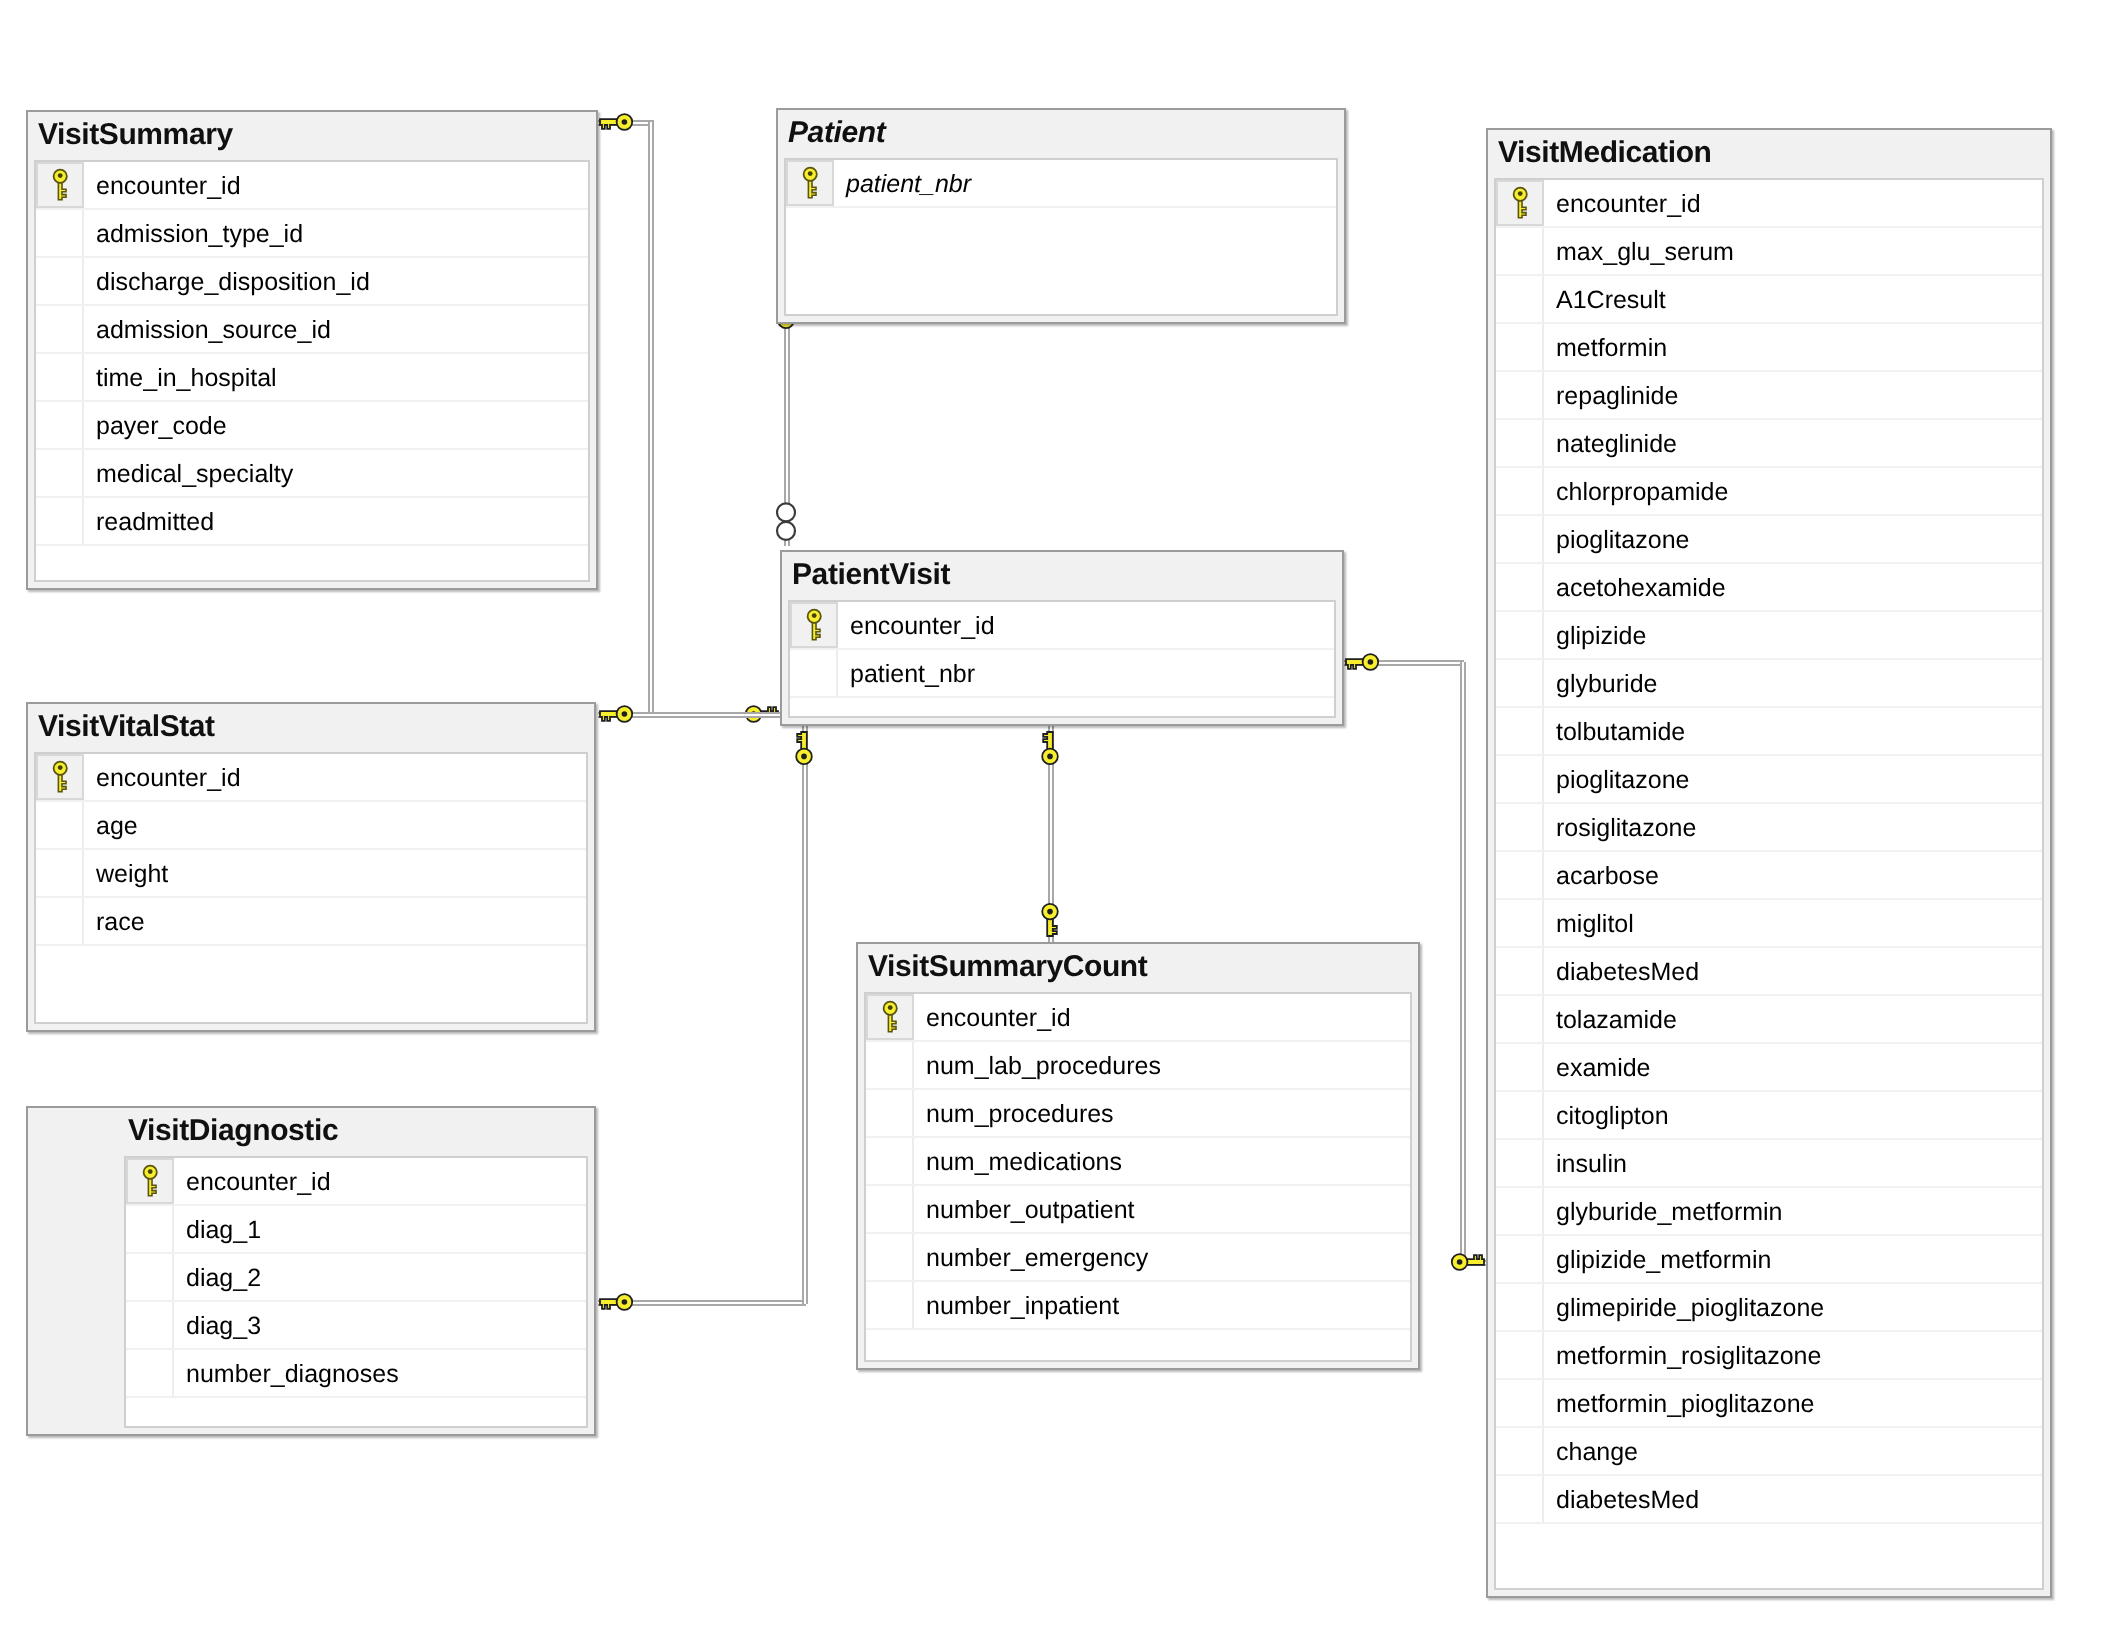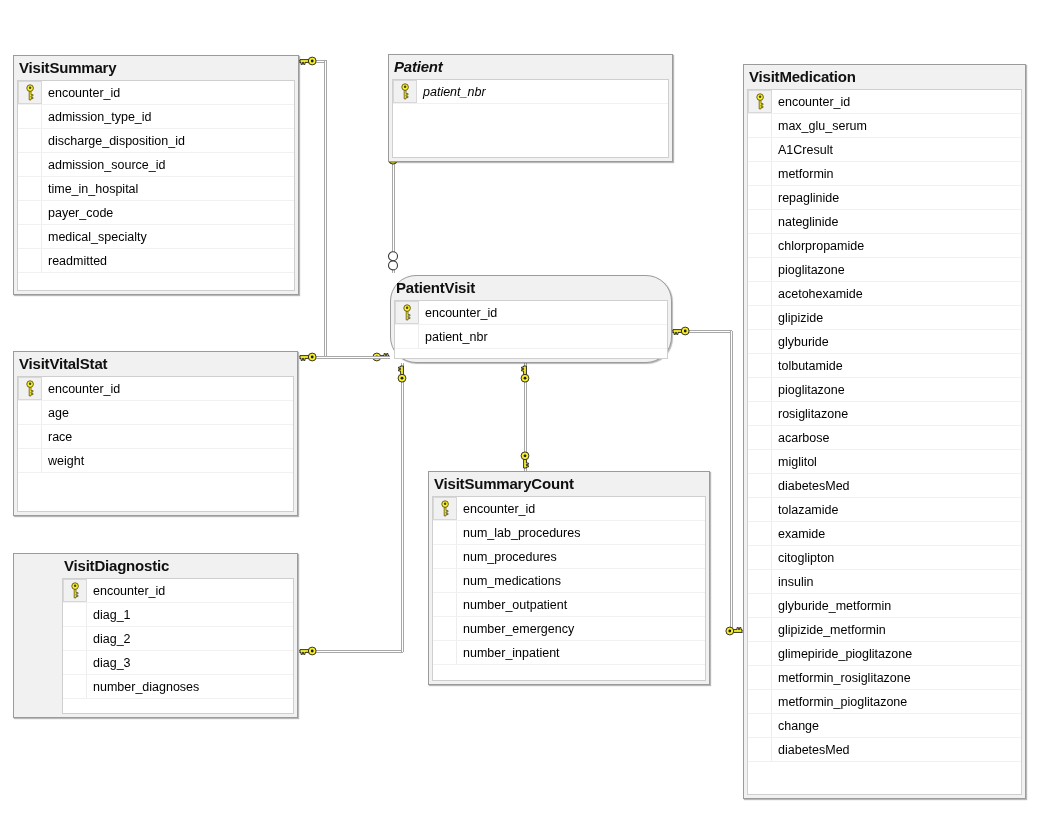--- a/index.html
+++ b/index.html
@@ -177,21 +177,21 @@
               <svg width="11" height="17" viewBox="0 0 11 17">
                 <path d="M4.2 7.2 H6 V10.6 H8 V11.9 H6 V13.3 H8 V14.6 H6 V15.9 H4.2 Z" fill="#f7ee2e" stroke="#5b5410" stroke-width="0.8"></path>
                 <circle cx="5.1" cy="4.1" r="3.3" fill="#f7ee2e" stroke="#5b5410" stroke-width="0.9"></circle>
                 <circle cx="5.1" cy="3.8" r="1.2" fill="#44400a"></circle>
               </svg>
             </div>
     <div class="col-label">patient_nbr</div>
   </div>
         </div>
   </div>
-      <div class="entity" style="left: 390px; top: 242px; width: 282px; height: 88px; border-radius: 26px;">
+      <div class="entity" style="left: 390px; top: 242px; width: 282px; height: 88px;">
     <div class="entity-title">PatientVisit</div>
     <div class="entity-body">
           <div class="col-row">
     <div class="icon-cell pk">
               <svg width="11" height="17" viewBox="0 0 11 17">
                 <path d="M4.2 7.2 H6 V10.6 H8 V11.9 H6 V13.3 H8 V14.6 H6 V15.9 H4.2 Z" fill="#f7ee2e" stroke="#5b5410" stroke-width="0.8"></path>
                 <circle cx="5.1" cy="4.1" r="3.3" fill="#f7ee2e" stroke="#5b5410" stroke-width="0.9"></circle>
                 <circle cx="5.1" cy="3.8" r="1.2" fill="#44400a"></circle>
               </svg>
             </div>
@@ -215,25 +215,25 @@
               </svg>
             </div>
     <div class="col-label">encounter_id</div>
   </div>
           <div class="col-row">
     <div class="icon-cell"></div>
     <div class="col-label">age</div>
   </div>
           <div class="col-row">
     <div class="icon-cell"></div>
+    <div class="col-label">weight</div>
+  </div>
+          <div class="col-row">
+    <div class="icon-cell"></div>
     <div class="col-label">race</div>
-  </div>
-          <div class="col-row">
-    <div class="icon-cell"></div>
-    <div class="col-label">weight</div>
   </div>
         </div>
   </div>
       <div class="entity" style="left: 13px; top: 520px; width: 285px; height: 165px; padding-left: 48px;">
     <div class="entity-title">VisitDiagnostic</div>
     <div class="entity-body">
           <div class="col-row">
     <div class="icon-cell pk">
               <svg width="11" height="17" viewBox="0 0 11 17">
                 <path d="M4.2 7.2 H6 V10.6 H8 V11.9 H6 V13.3 H8 V14.6 H6 V15.9 H4.2 Z" fill="#f7ee2e" stroke="#5b5410" stroke-width="0.8"></path>

